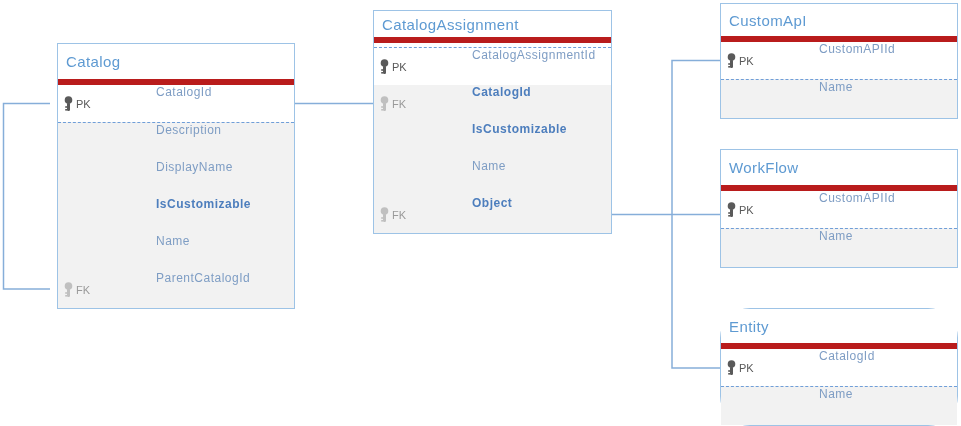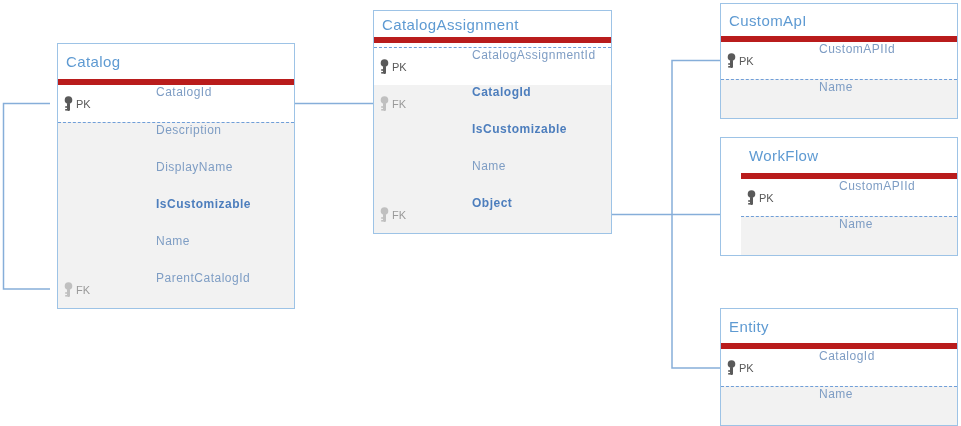--- a/index.html
+++ b/index.html
@@ -39,25 +39,25 @@
   .t-catalog{left:57px;top:43px;width:238px;}
   .t-catalog .tbl-header{height:41px;}
   .t-catalog .row{height:37px;}
   .t-catalogassignment{left:373px;top:10px;width:239px;}
   .t-catalogassignment .tbl-header{height:32px;}
   .t-catalogassignment .row{height:37px;}
   .t-customapi{left:720px;top:3px;width:238px;}
   .t-customapi .tbl-header{height:38px;}
   .t-customapi .tbl-keys .row{height:37px;}
   .t-customapi .tbl-body .row{height:38px;}
-  .t-workflow{left:720px;top:137px;width:238px;padding-left:20px;}
+  .t-workflow{left:720px;top:149px;width:238px;}
   .t-workflow .tbl-header{height:41px;}
   .t-workflow .tbl-keys .row{height:37px;}
   .t-workflow .tbl-body .row{height:38px;}
-  .t-entity{left:720px;top:308px;width:238px;}
+  .t-entity{left:720px;top:308px;width:238px;border-radius:30px;}
   .t-entity .tbl-header{height:40px;}
   .t-entity .tbl-keys .row{height:37px;}
   .t-entity .tbl-body .row{height:38px;}
 </style>
 </head>
 <body>
 
 <div id="canvas">
 
   <svg id="connector-layer" viewBox="0 0 961 426" xmlns="http://www.w3.org/2000/svg">

